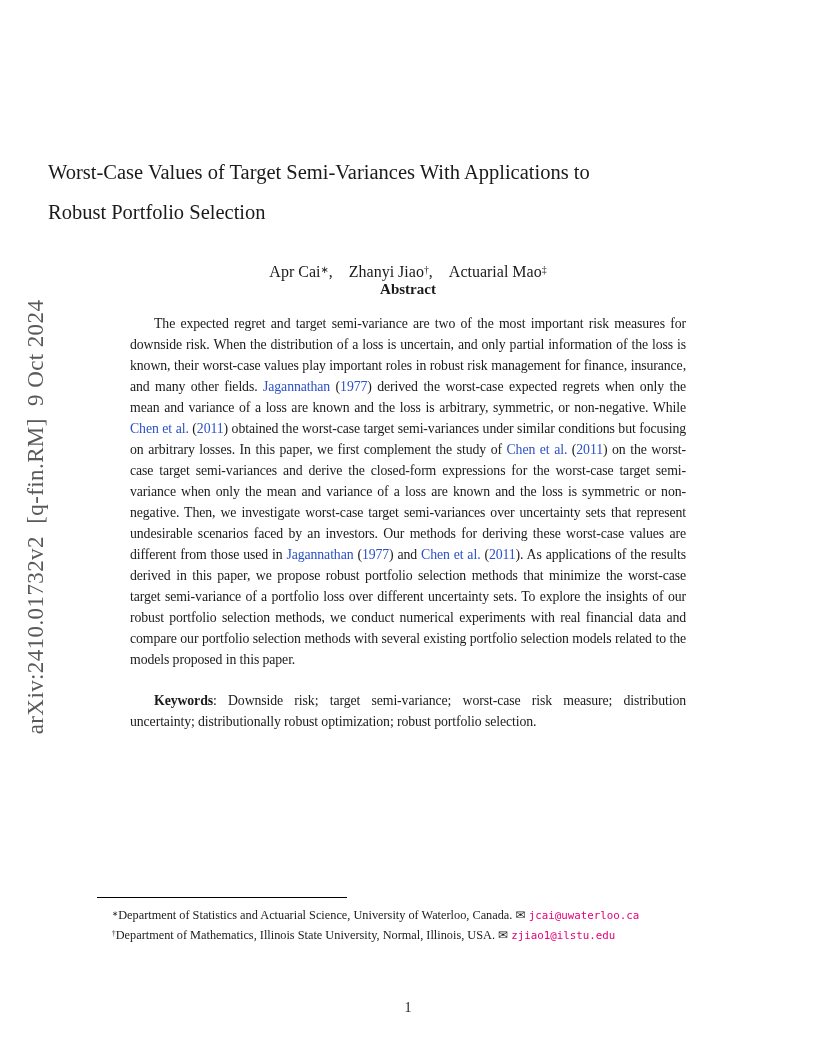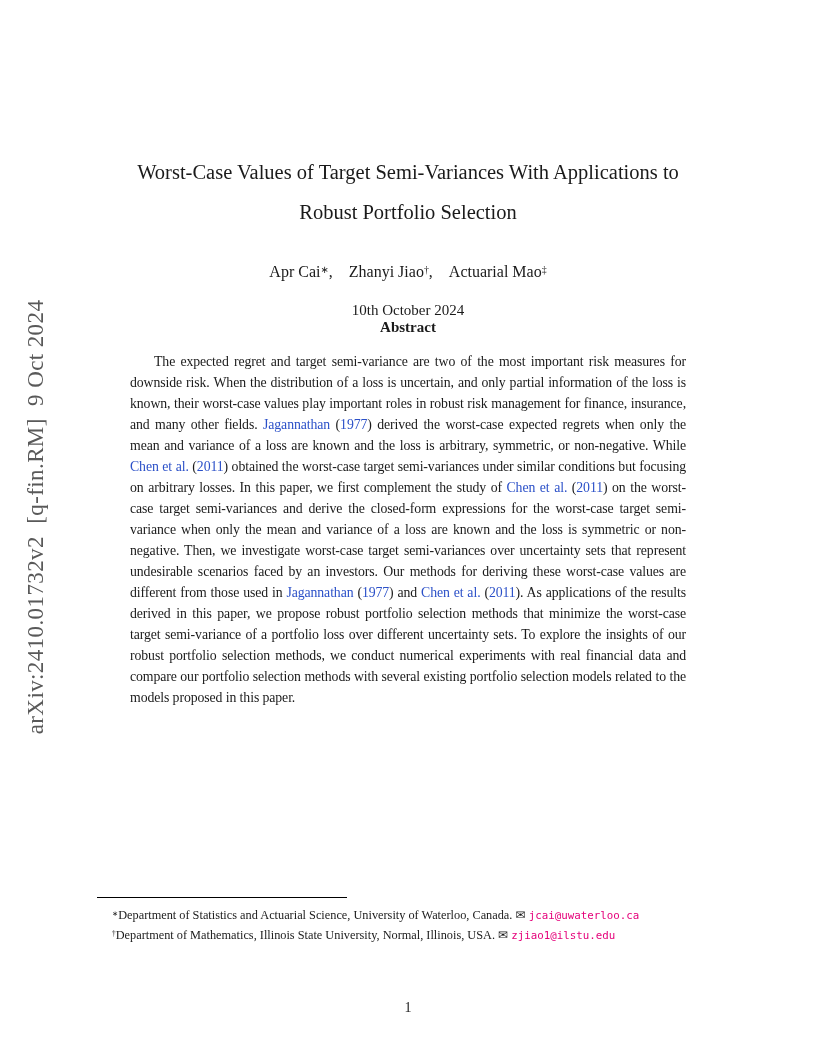--- a/index.html
+++ b/index.html
@@ -23,24 +23,24 @@
     top:517px;
     transform:translate(-50%,-50%) rotate(-90deg);
     white-space:pre;
     font-size:23px;
     color:var(--wm);
     letter-spacing:0.4px;
   }
   .page{position:absolute;inset:0;}
   .title{
     margin-top:152px;
-    text-align:center;
     font-size:20.5px;
     font-weight:normal;
     line-height:40px;
+    padding-left:48px;
   }
   .authors{
     margin-top:31px;
     text-align:center;
     font-size:16px;
     white-space:pre;
   }
   .sup{
     font-size:0.62em;
     position:relative;
@@ -117,26 +117,26 @@
 
 <main class="page">
 
   <h1 class="title">
     <span>Worst-Case Values of Target Semi-Variances With Applications to</span><br>
     <span>Robust Portfolio Selection</span>
   </h1>
 
   <div class="authors"><span>Apr Cai</span><span class="sup">∗</span><span>,&nbsp;&nbsp;&nbsp;&nbsp;</span><span>Zhanyi Jiao</span><span class="sup">†</span><span>,&nbsp;&nbsp;&nbsp;&nbsp;</span><span>Actuarial Mao</span><span class="sup">‡</span></div>
 
-  <div class="date">10th October 2024</div>
 
   <div class="abstract-head">Abstract</div>
 
   <p class="abstract"><span>The expected regret and target semi-variance are two of the most important risk measures for downside risk. When the distribution of a loss is uncertain, and only partial information of the loss is known, their worst-case values play important roles in robust risk management for finance, insurance, and many other fields. </span><span class="cite">Jagannathan</span><span> (</span><span class="cite">1977</span><span>) derived the worst-case expected regrets when only the mean and variance of a loss are known and the loss is arbitrary, symmetric, or non-negative. While </span><span class="cite">Chen et al.</span><span> (</span><span class="cite">2011</span><span>) obtained the worst-case target semi-variances under similar conditions but focusing on arbitrary losses. In this paper, we first complement the study of </span><span class="cite">Chen et al.</span><span> (</span><span class="cite">2011</span><span>) on the worst-case target semi-variances and derive the closed-form expressions for the worst-case target semi-variance when only the mean and variance of a loss are known and the loss is symmetric or non-negative. Then, we investigate worst-case target semi-variances over uncertainty sets that represent undesirable scenarios faced by an investors. Our methods for deriving these worst-case values are different from those used in </span><span class="cite">Jagannathan</span><span> (</span><span class="cite">1977</span><span>) and </span><span class="cite">Chen et al.</span><span> (</span><span class="cite">2011</span><span>). As applications of the results derived in this paper, we propose robust portfolio selection methods that minimize the worst-case target semi-variance of a portfolio loss over different uncertainty sets. To explore the insights of our robust portfolio selection methods, we conduct numerical experiments with real financial data and compare our portfolio selection methods with several existing portfolio selection models related to the models proposed in this paper.</span></p>
 
+  <p class="keywords"><span class="bold">Keywords</span><span>: Downside risk; target semi-variance; worst-case risk measure; distribution uncertainty; distributionally robust optimization; robust portfolio selection.</span></p>
 
   <div class="footnotes">
     <div class="fnrule"></div>
     <p class="footnote"><span class="sup">∗</span><span>Department of Statistics and Actuarial Science, University of Waterloo, Canada. </span><span class="env">✉</span><span>&nbsp;</span><span class="email">jcai@uwaterloo.ca</span></p>
     <p class="footnote"><span class="sup">†</span><span>Department of Mathematics, Illinois State University, Normal, Illinois, USA. </span><span class="env">✉</span><span>&nbsp;</span><span class="email">zjiao1@ilstu.edu</span></p>
   </div>
 
   <div class="pageno">1</div>
 
 </main>

